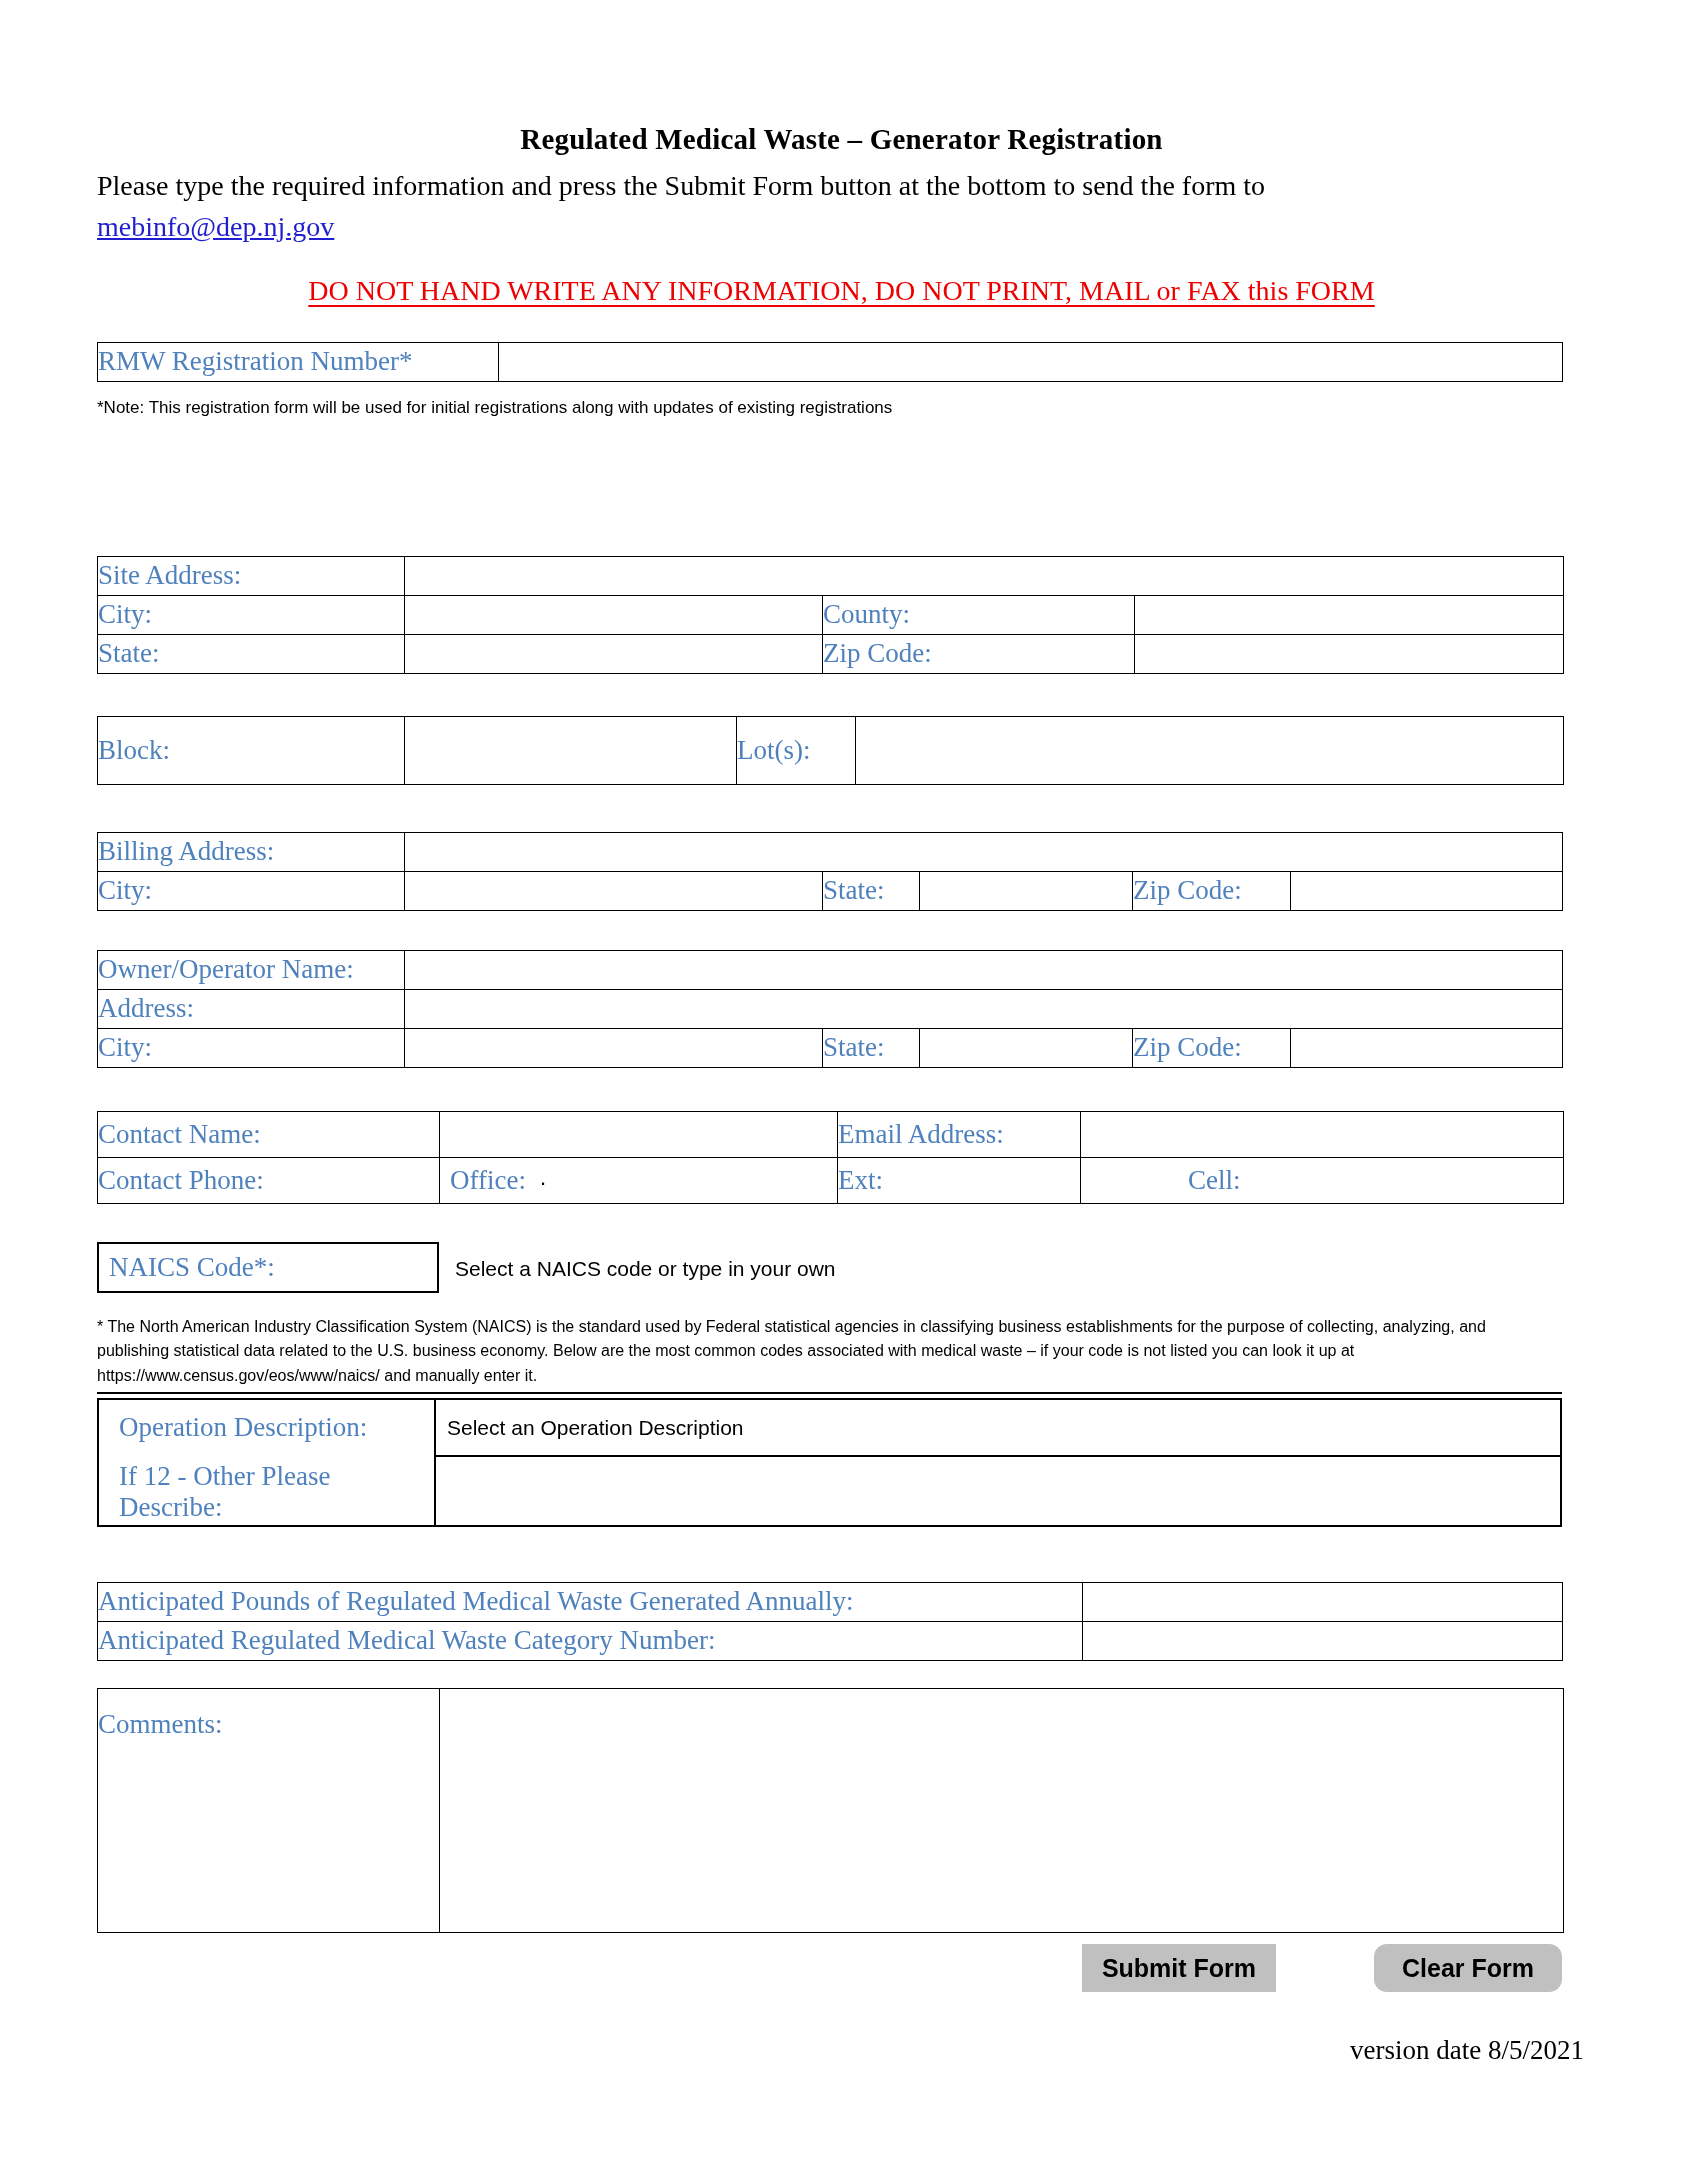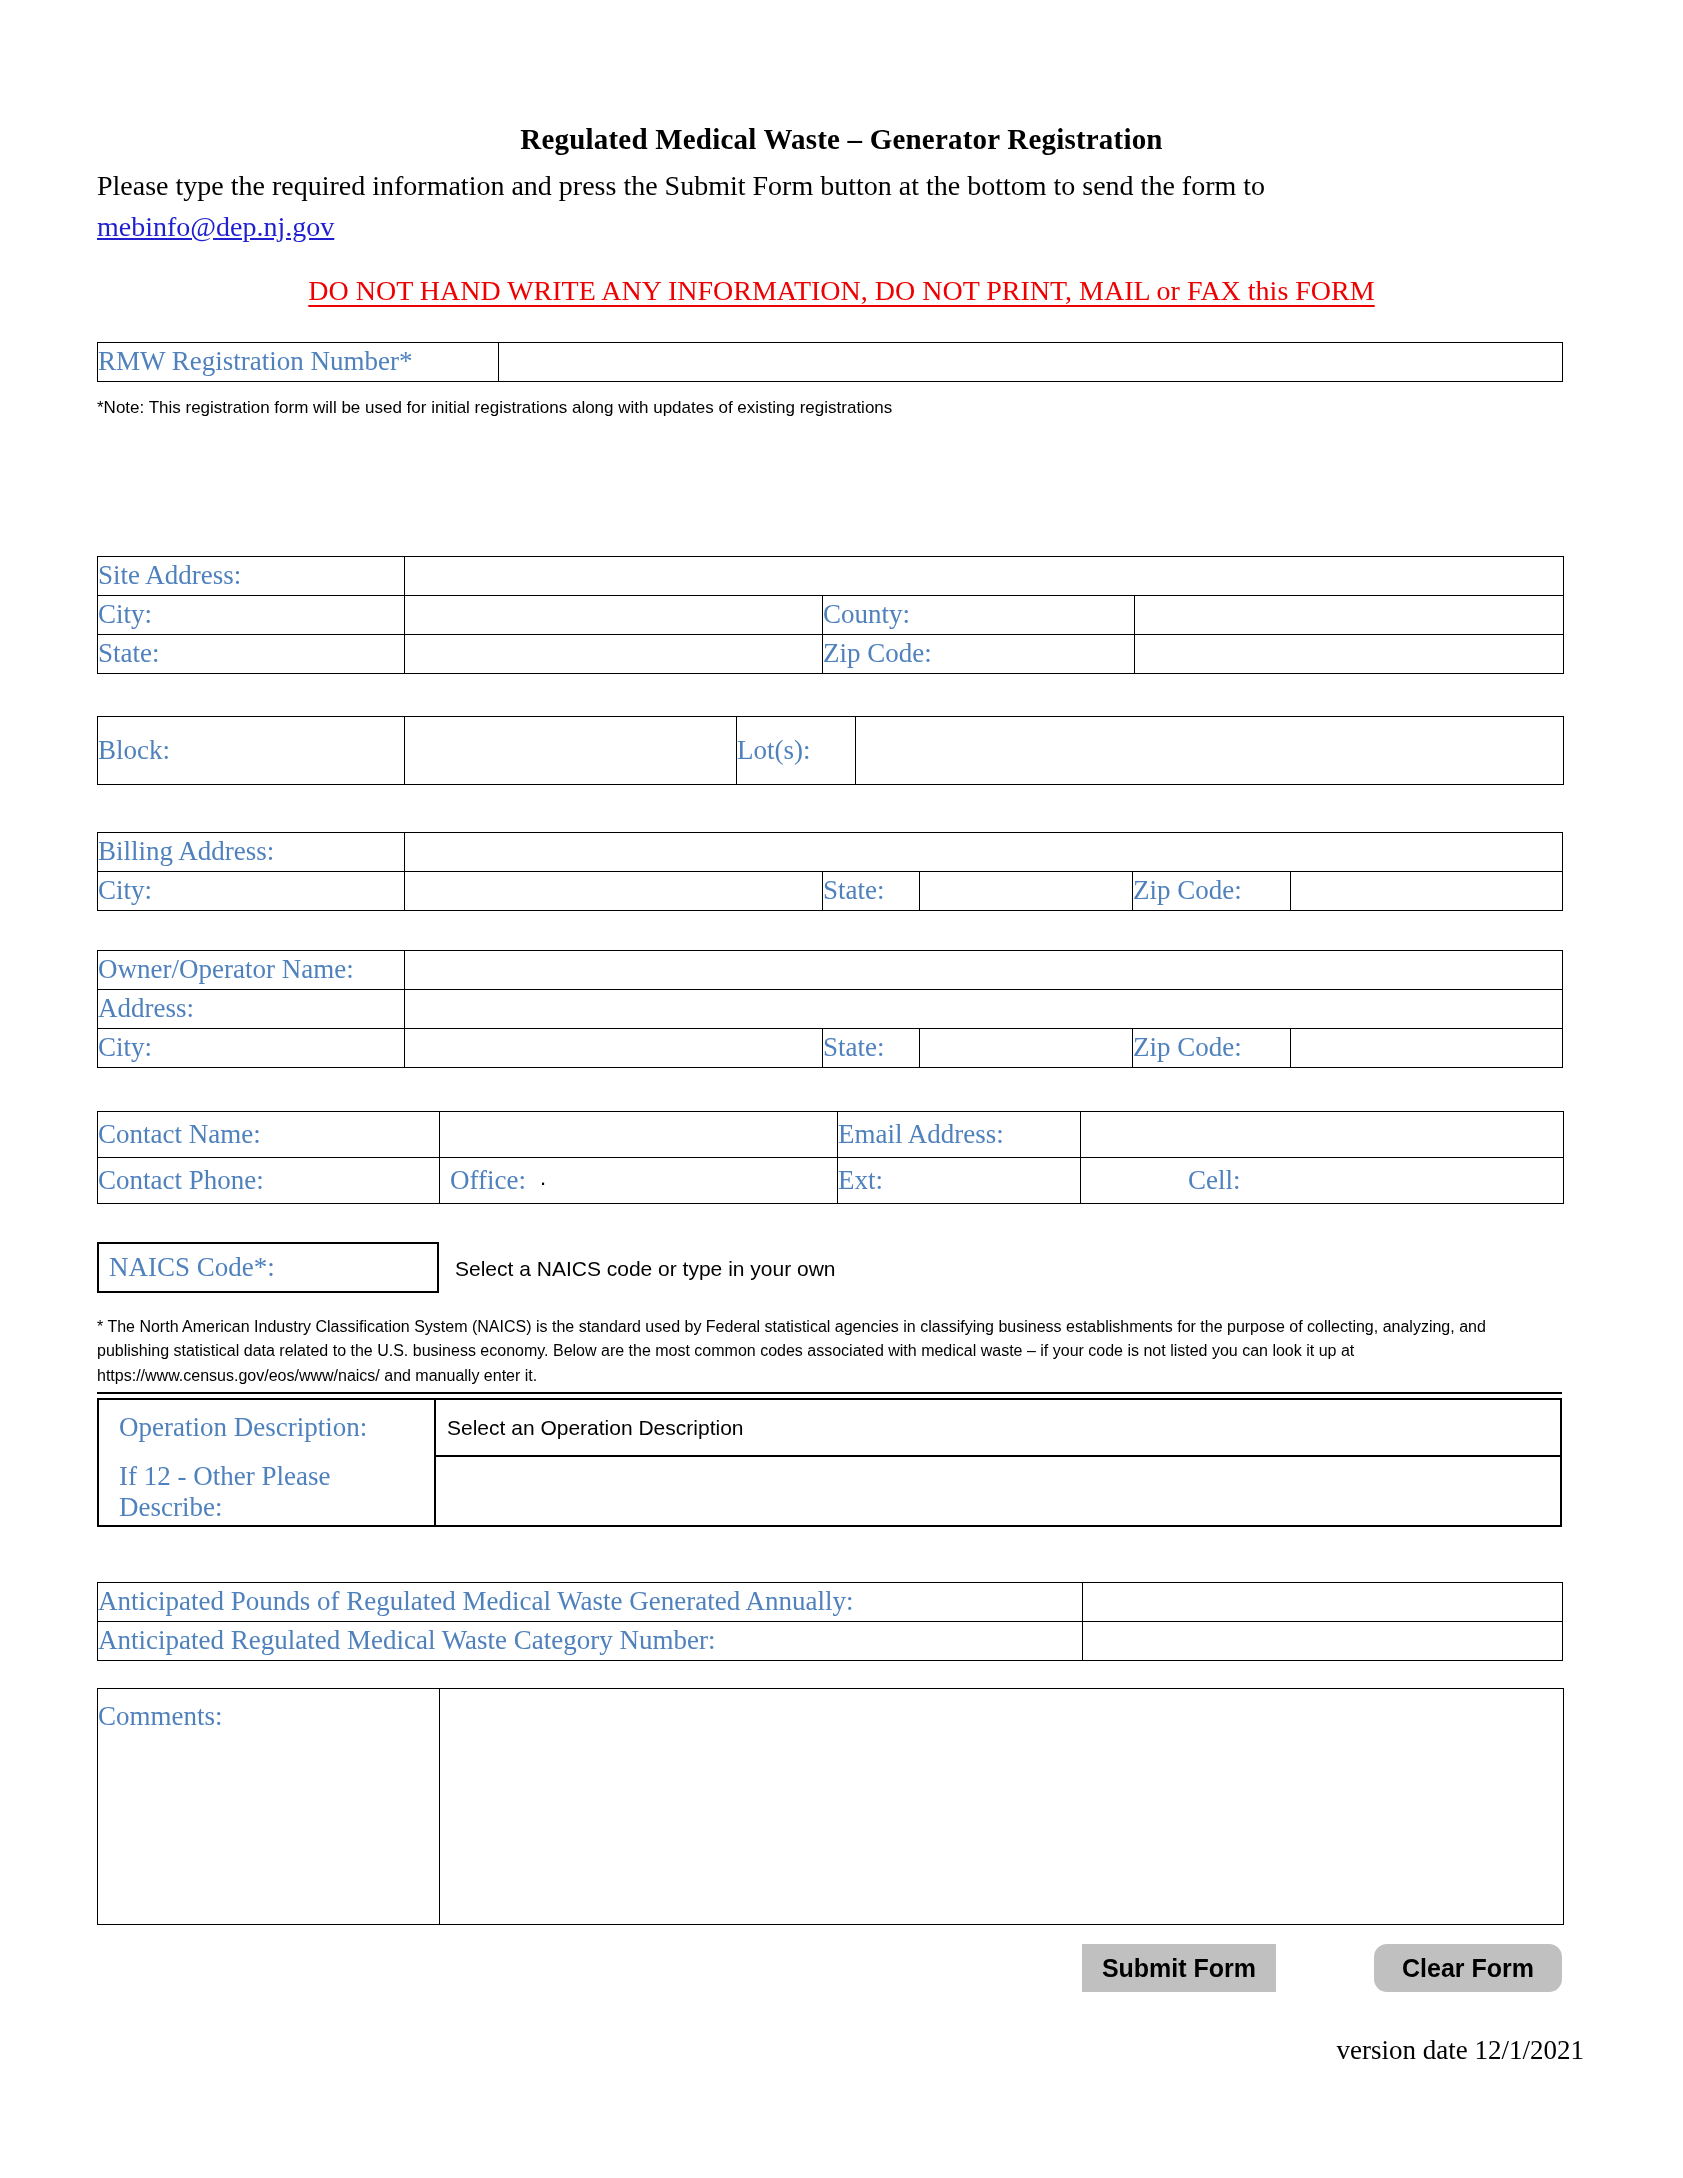--- a/index.html
+++ b/index.html
@@ -413,27 +413,27 @@
   </tbody>
     </table>
 
   <table class="block" style="left:97px; top:1688px; width:1465px;">
     <colgroup>
         <col style="width:342px">
         <col style="width:1124px">
       </colgroup>
     <tbody>
         <tr>
-      <td class="lbl" style="height:223px; vertical-align:top; padding-top:12px;">Comments:</td>
+      <td class="lbl" style="height:223px; vertical-align:top; padding-top:20px;">Comments:</td>
       <td class="fieldcell" style="height:223px;">
         <textarea style=""></textarea>
       </td>
     </tr>
   </tbody>
     </table>
 
   <button class="btn" style="left:1082px; top:1944px; width:194px; height:48px;">Submit Form</button>
   <button class="btn" style="left:1374px; top:1944px; width:188px; height:48px;border-radius:13px;">Clear Form</button>
 
-  <div class="version">version date 12/1/2021</div>
+  <div class="version">version date 8/5/2021</div>
 
 </div>
 
 
 </body></html>

